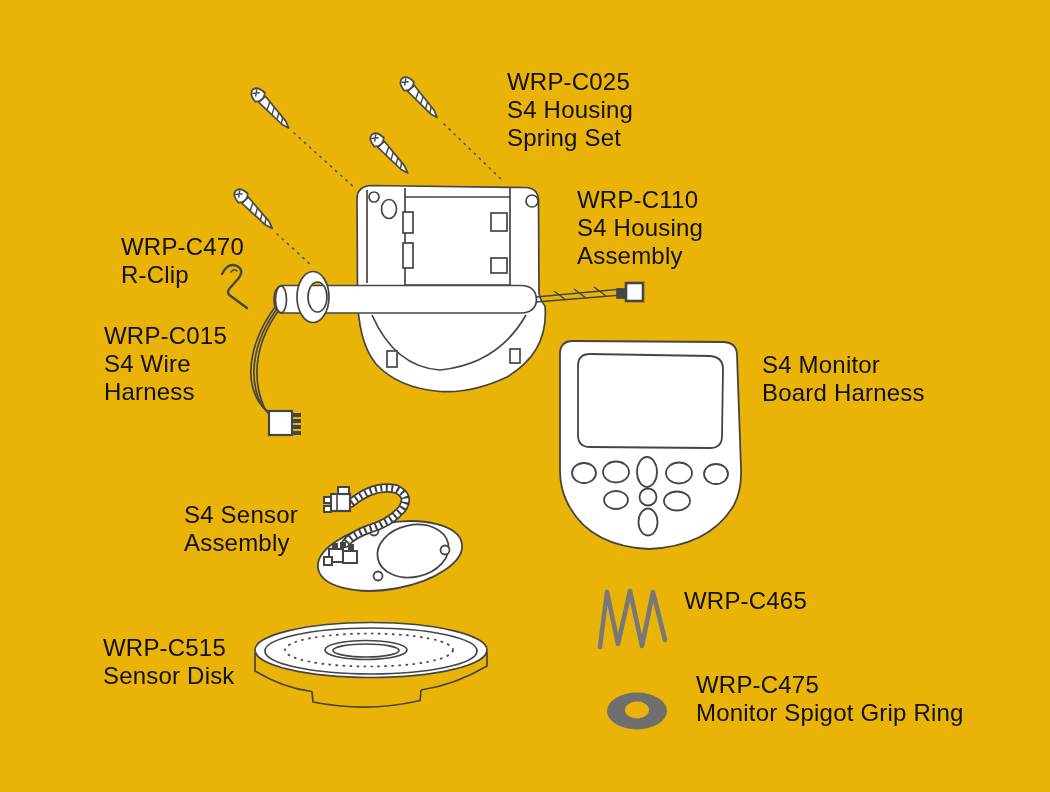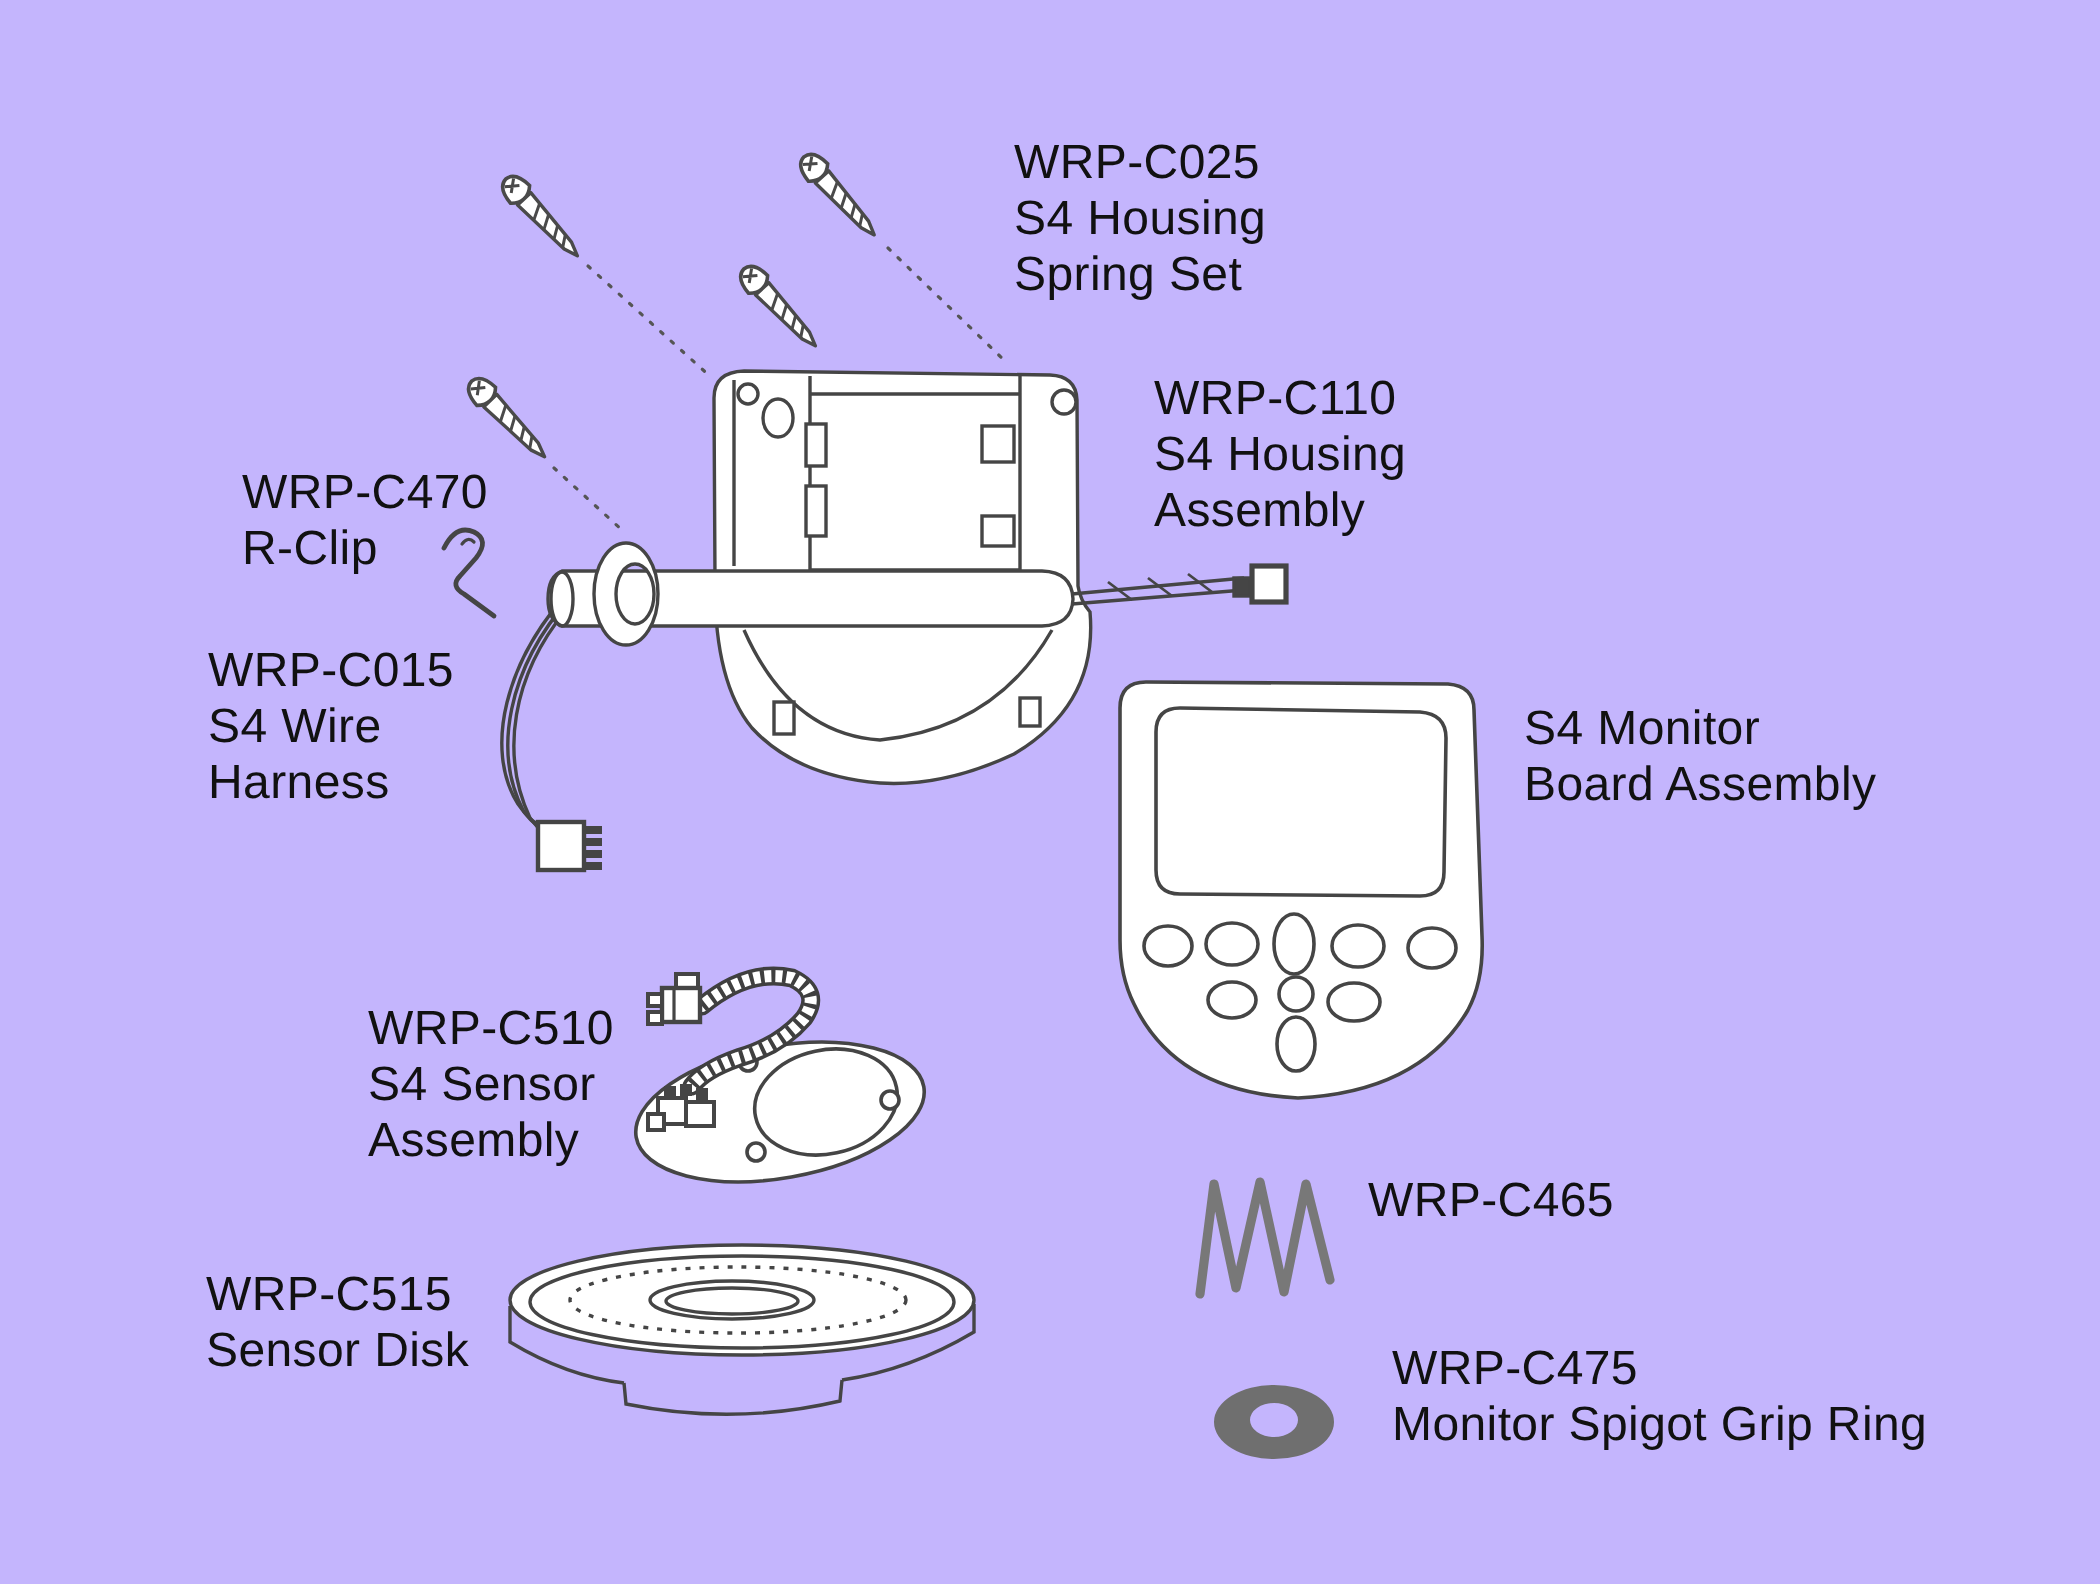--- a/index.html
+++ b/index.html
@@ -1,17 +1,17 @@
 <!DOCTYPE html>
 <html><head>
 <meta charset="utf-8">
 <style>
   html,body{margin:0;padding:0;background:#fff;}
   #stage{
-    position:relative;width:1050px;height:792px;background:#c4b5fd;
+    position:relative;width:1050px;height:792px;background:#eab308;
     font-family:"Liberation Sans","DejaVu Sans",sans-serif;overflow:hidden;
   }
   #diagram-svg{position:absolute;left:0;top:0;}
   .label{
     position:absolute;color:#111;font-size:24px;line-height:28px;
     white-space:nowrap;letter-spacing:0.2px;
   }
 </style>
 </head>
 <body>
@@ -185,25 +185,24 @@
   </div>
 
   <div class="label" style="left:104px;top:322px">
     <div>WRP-C015</div>
     <div>S4 Wire</div>
     <div>Harness</div>
   </div>
 
   <div class="label" style="left:762px;top:351px">
     <div>S4 Monitor</div>
-    <div>Board Assembly</div>
+    <div>Board Harness</div>
   </div>
 
   <div class="label" style="left:184px;top:501px">
-    <div>WRP-C510</div>
     <div>S4 Sensor</div>
     <div>Assembly</div>
   </div>
 
   <div class="label" style="left:103px;top:634px">
     <div>WRP-C515</div>
     <div>Sensor Disk</div>
   </div>
 
   <div class="label" style="left:684px;top:587px">

